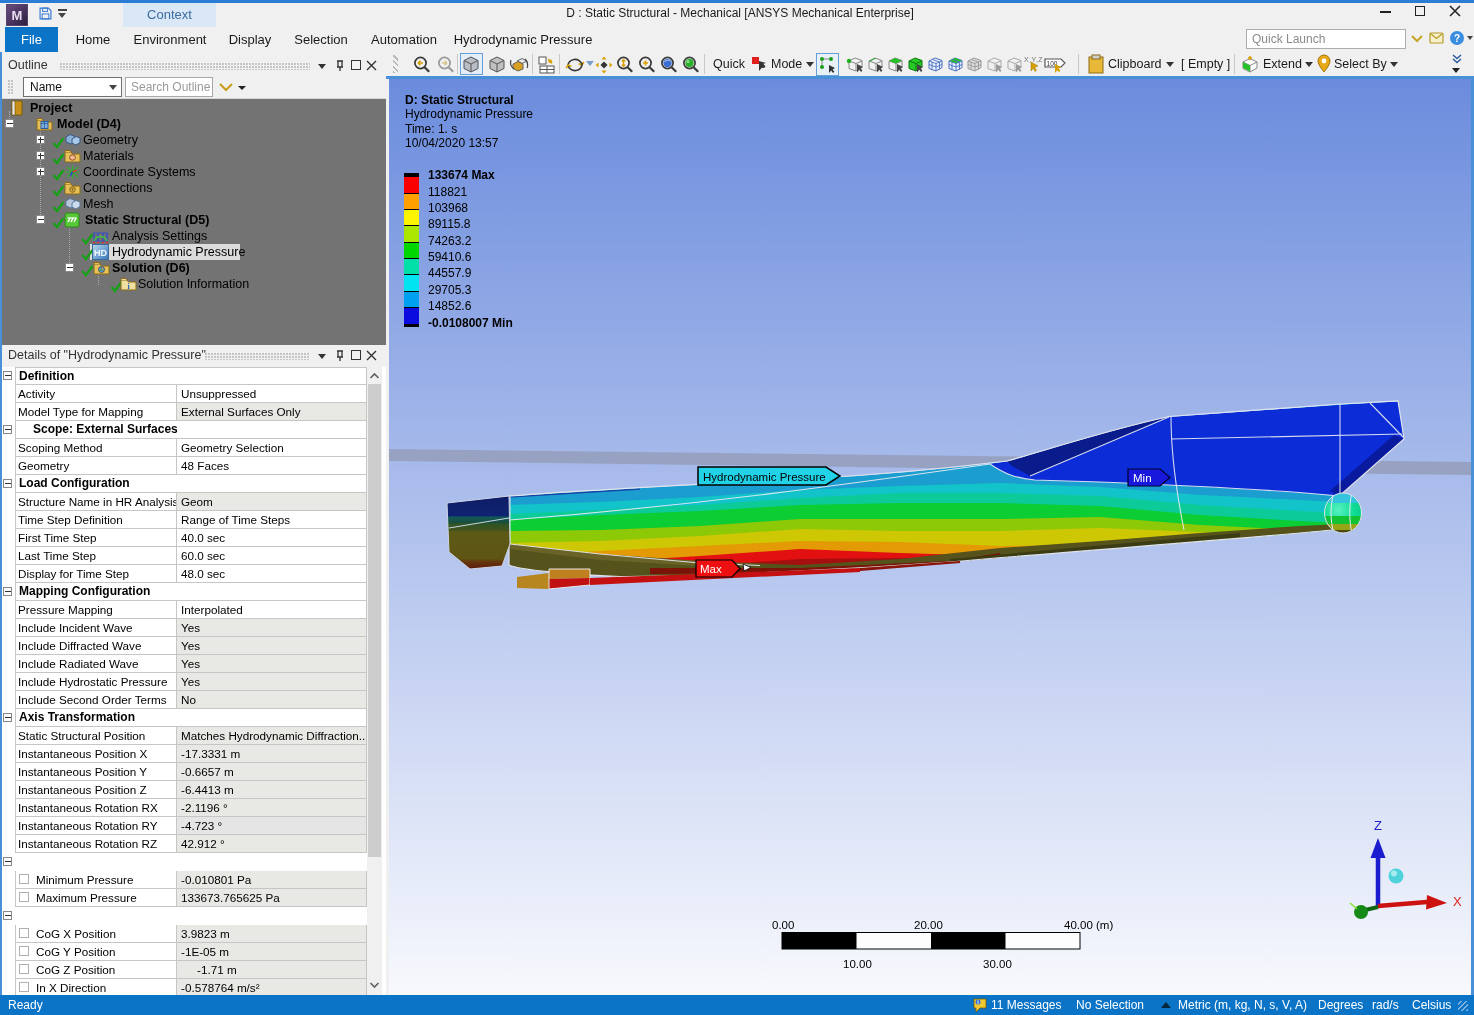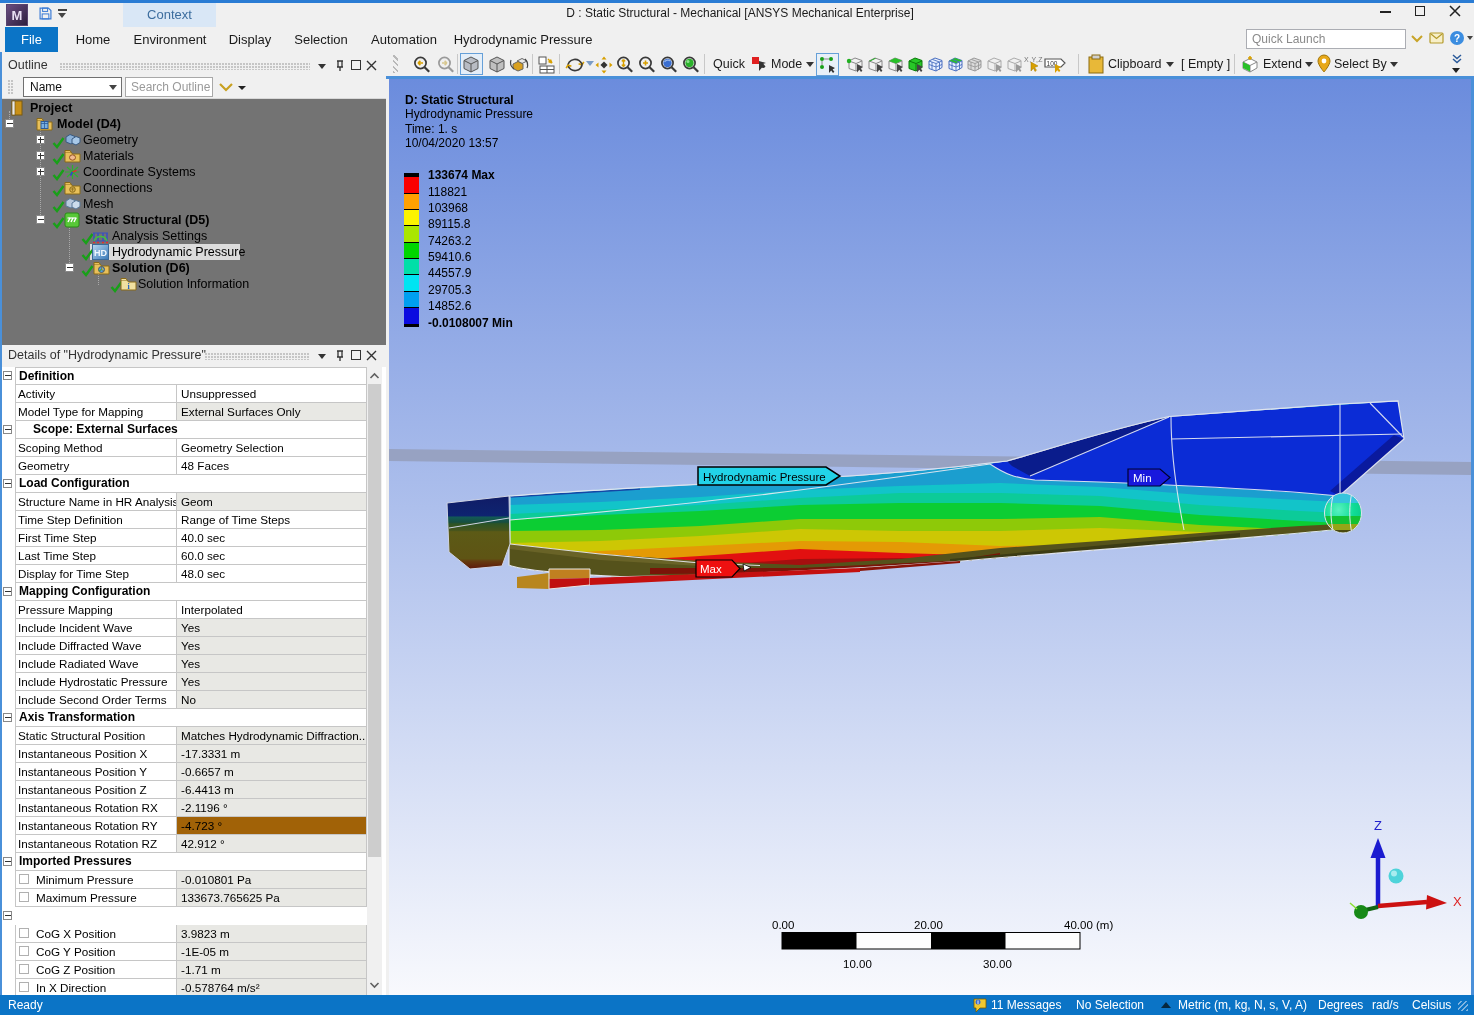--- a/index.html
+++ b/index.html
@@ -535,33 +535,32 @@
         <div class="a" style="left:2px;top:0">Instantaneous Position Z</div>
       </div>
       <div class="a" style="left:176px;top:414px;width:191px;height:18px;background:#e8e8e4;border-left:1px solid #c6c6c6;border-right:1px solid #c6c6c6;border-bottom:1px solid #c6c6c6;font-size:11.7px;color:#000;line-height:17px;padding-left:4px;white-space:nowrap;overflow:hidden">-6.4413 m</div>
       <div class="a" style="left:15px;top:432px;width:161px;height:18px;background:#fff;border-left:1px solid #c6c6c6;border-bottom:1px solid #c6c6c6;font-size:11.7px;color:#000;line-height:17px;white-space:nowrap;overflow:hidden">
         <div class="a" style="left:2px;top:0">Instantaneous Rotation RX</div>
       </div>
       <div class="a" style="left:176px;top:432px;width:191px;height:18px;background:#e8e8e4;border-left:1px solid #c6c6c6;border-right:1px solid #c6c6c6;border-bottom:1px solid #c6c6c6;font-size:11.7px;color:#000;line-height:17px;padding-left:4px;white-space:nowrap;overflow:hidden">-2.1196 °</div>
       <div class="a" style="left:15px;top:450px;width:161px;height:18px;background:#fff;border-left:1px solid #c6c6c6;border-bottom:1px solid #c6c6c6;font-size:11.7px;color:#000;line-height:17px;white-space:nowrap;overflow:hidden">
         <div class="a" style="left:2px;top:0">Instantaneous Rotation RY</div>
       </div>
-      <div class="a" style="left:176px;top:450px;width:191px;height:18px;background:#a16207;border-left:1px solid #c6c6c6;border-right:1px solid #c6c6c6;border-bottom:1px solid #c6c6c6;font-size:11.7px;color:#000;line-height:17px;padding-left:4px;white-space:nowrap;overflow:hidden">-4.723 °</div>
+      <div class="a" style="left:176px;top:450px;width:191px;height:18px;background:#e5e5e5;border-left:1px solid #c6c6c6;border-right:1px solid #c6c6c6;border-bottom:1px solid #c6c6c6;font-size:11.7px;color:#000;line-height:17px;padding-left:4px;white-space:nowrap;overflow:hidden">-4.723 °</div>
       <div class="a" style="left:15px;top:468px;width:161px;height:18px;background:#fff;border-left:1px solid #c6c6c6;border-bottom:1px solid #c6c6c6;font-size:11.7px;color:#000;line-height:17px;white-space:nowrap;overflow:hidden">
         <div class="a" style="left:2px;top:0">Instantaneous Rotation RZ</div>
       </div>
       <div class="a" style="left:176px;top:468px;width:191px;height:18px;background:#e8e8e4;border-left:1px solid #c6c6c6;border-right:1px solid #c6c6c6;border-bottom:1px solid #c6c6c6;font-size:11.7px;color:#000;line-height:17px;padding-left:4px;white-space:nowrap;overflow:hidden">42.912 °</div>
       <div class="a" style="left:0;top:486px;width:15px;height:18px;background:#fff"></div>
       <div class="a" style="left:3px;top:490px">
         <div style="position:relative;width:9px;height:9px">
           <div style="position:absolute;left:0;top:0;width:9px;height:9px;background:#fff;border:1px solid #888"></div>
           <div style="position:absolute;left:1.5px;top:3.5px;width:6px;height:1.5px;background:#333"></div>
         </div>
       </div>
-      <div class="a" style="left:15px;top:486px;width:352px;height:18px;background:#fff;border:1px solid #c6c6c6;border-top:none;font-weight:bold;font-size:12px;color:#000;line-height:17px;padding-left:3px;white-space:nowrap;overflow:hidden">Imported Pressures</div>
       <div class="a" style="left:15px;top:504px;width:161px;height:18px;background:#fff;border-left:1px solid #c6c6c6;border-bottom:1px solid #c6c6c6;font-size:11.7px;color:#000;line-height:17px;white-space:nowrap;overflow:hidden">
         <div class="a" style="left:3px;top:3px;width:10px;height:10px;background:#fff;border:1px solid #b0b0b0"></div>
         <div class="a" style="left:20px;top:0">Minimum Pressure</div>
       </div>
       <div class="a" style="left:176px;top:504px;width:191px;height:18px;background:#e8e8e4;border-left:1px solid #c6c6c6;border-right:1px solid #c6c6c6;border-bottom:1px solid #c6c6c6;font-size:11.7px;color:#000;line-height:17px;padding-left:4px;white-space:nowrap;overflow:hidden">-0.010801 Pa</div>
       <div class="a" style="left:15px;top:522px;width:161px;height:18px;background:#fff;border-left:1px solid #c6c6c6;border-bottom:1px solid #c6c6c6;font-size:11.7px;color:#000;line-height:17px;white-space:nowrap;overflow:hidden">
         <div class="a" style="left:3px;top:3px;width:10px;height:10px;background:#fff;border:1px solid #b0b0b0"></div>
         <div class="a" style="left:20px;top:0">Maximum Pressure</div>
       </div>
       <div class="a" style="left:176px;top:522px;width:191px;height:18px;background:#e8e8e4;border-left:1px solid #c6c6c6;border-right:1px solid #c6c6c6;border-bottom:1px solid #c6c6c6;font-size:11.7px;color:#000;line-height:17px;padding-left:4px;white-space:nowrap;overflow:hidden">133673.765625 Pa</div>
@@ -579,21 +578,21 @@
       <div class="a" style="left:176px;top:558px;width:191px;height:18px;background:#e8e8e4;border-left:1px solid #c6c6c6;border-right:1px solid #c6c6c6;border-bottom:1px solid #c6c6c6;font-size:11.7px;color:#000;line-height:17px;padding-left:4px;white-space:nowrap;overflow:hidden">3.9823 m</div>
       <div class="a" style="left:15px;top:576px;width:161px;height:18px;background:#fff;border-left:1px solid #c6c6c6;border-bottom:1px solid #c6c6c6;font-size:11.7px;color:#000;line-height:17px;white-space:nowrap;overflow:hidden">
         <div class="a" style="left:3px;top:3px;width:10px;height:10px;background:#fff;border:1px solid #b0b0b0"></div>
         <div class="a" style="left:20px;top:0">CoG Y Position</div>
       </div>
       <div class="a" style="left:176px;top:576px;width:191px;height:18px;background:#e8e8e4;border-left:1px solid #c6c6c6;border-right:1px solid #c6c6c6;border-bottom:1px solid #c6c6c6;font-size:11.7px;color:#000;line-height:17px;padding-left:4px;white-space:nowrap;overflow:hidden">-1E-05 m</div>
       <div class="a" style="left:15px;top:594px;width:161px;height:18px;background:#fff;border-left:1px solid #c6c6c6;border-bottom:1px solid #c6c6c6;font-size:11.7px;color:#000;line-height:17px;white-space:nowrap;overflow:hidden">
         <div class="a" style="left:3px;top:3px;width:10px;height:10px;background:#fff;border:1px solid #b0b0b0"></div>
         <div class="a" style="left:20px;top:0">CoG Z Position</div>
       </div>
-      <div class="a" style="left:176px;top:594px;width:191px;height:18px;background:#e8e8e4;border-left:1px solid #c6c6c6;border-right:1px solid #c6c6c6;border-bottom:1px solid #c6c6c6;font-size:11.7px;color:#000;line-height:17px;padding-left:4px;white-space:nowrap;overflow:hidden">-1.71 m</div>
+      <div class="a" style="left:176px;top:594px;width:191px;height:18px;background:#e8e8e4;border-left:1px solid #c6c6c6;border-right:1px solid #c6c6c6;border-bottom:1px solid #c6c6c6;font-size:11.7px;color:#000;line-height:17px;padding-left:20px;white-space:nowrap;overflow:hidden">-1.71 m</div>
       <div class="a" style="left:15px;top:612px;width:161px;height:18px;background:#fff;border-left:1px solid #c6c6c6;border-bottom:1px solid #c6c6c6;font-size:11.7px;color:#000;line-height:17px;white-space:nowrap;overflow:hidden">
         <div class="a" style="left:3px;top:3px;width:10px;height:10px;background:#fff;border:1px solid #b0b0b0"></div>
         <div class="a" style="left:20px;top:0">In X Direction</div>
       </div>
       <div class="a" style="left:176px;top:612px;width:191px;height:18px;background:#e8e8e4;border-left:1px solid #c6c6c6;border-right:1px solid #c6c6c6;border-bottom:1px solid #c6c6c6;font-size:11.7px;color:#000;line-height:17px;padding-left:4px;white-space:nowrap;overflow:hidden">-0.578764 m/s²</div>
 <div class="a" style="left:367px;top:0;width:15px;height:628px;background:#f0f0f0">
  <svg class="a" style="left:2px;top:4px" width="11" height="11" viewBox="0 0 11 11">
           <path d="M1.5 7L5.5 3l4 4" fill="none" stroke="#606060" stroke-width="1.6"></path>
         </svg>
  <svg class="a" style="left:2px;top:612px" width="11" height="11" viewBox="0 0 11 11">

